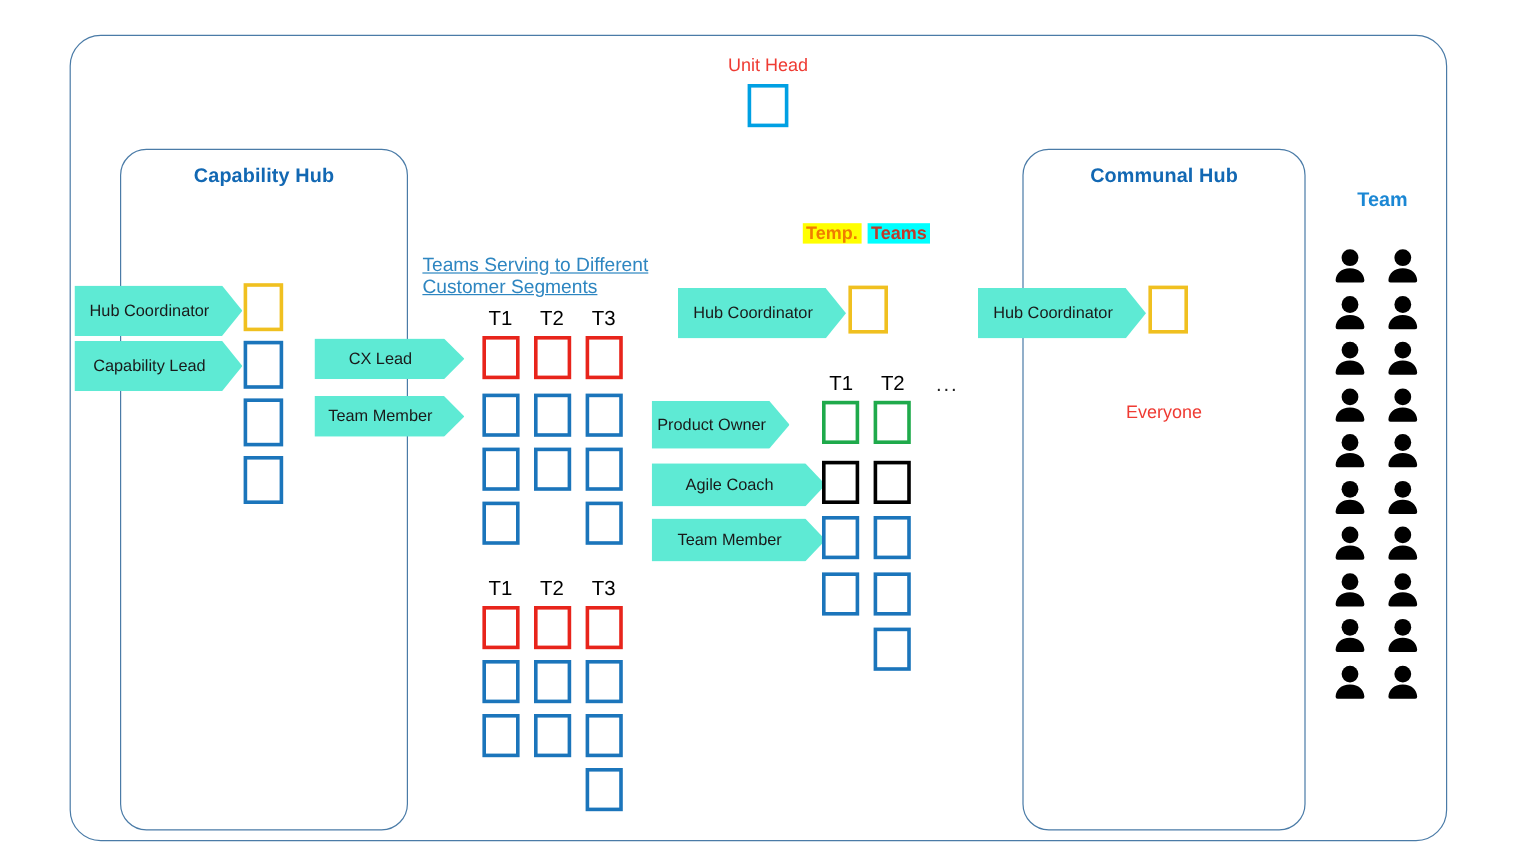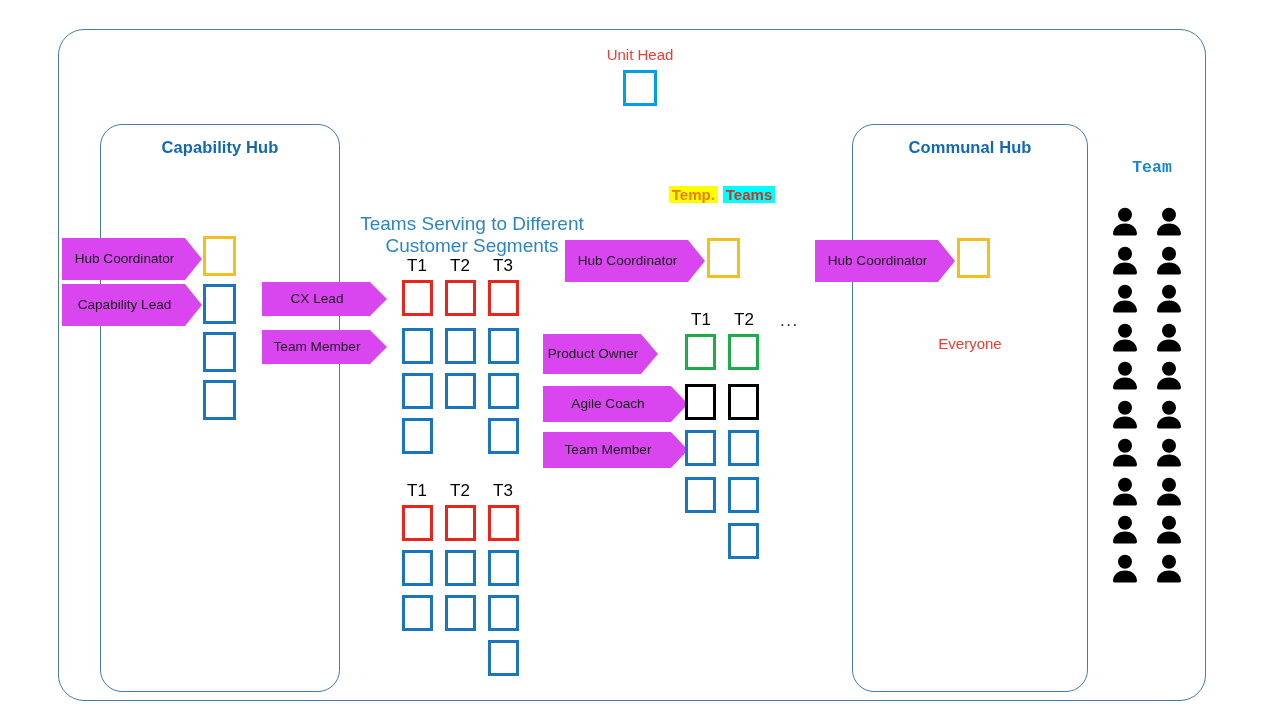--- a/index.html
+++ b/index.html
@@ -48,40 +48,40 @@
   .pbox{position:absolute;box-sizing:border-box;background:#fff;}
   .pbox.blue{border:3.2px solid #1b75bb;}
   .pbox.yellow{border:3.4px solid #f0c020;}
   .pbox.red{border:3.2px solid #e8241b;}
   .pbox.green{border:3.2px solid #1faa4b;}
   .pbox.black{border:3.4px solid #000000;}
 
   
   .chev{
     position:absolute;box-sizing:border-box;
-    background:#d946ef;color:#1a1a1a;
+    background:#5eead4;color:#1a1a1a;
     display:flex;align-items:center;justify-content:center;
     text-align:center;font-size:13.6px;line-height:1.12;
     -webkit-clip-path:polygon(0 0, calc(100% - 17px) 0, 100% 50%, calc(100% - 17px) 100%, 0 100%);
     clip-path:polygon(0 0, calc(100% - 17px) 0, 100% 50%, calc(100% - 17px) 100%, 0 100%);
     padding-right:15px;
   }
 
   
   .hl-row{position:absolute;width:100%;text-align:center;font-size:15px;line-height:1;}
   .hl{display:inline-block;padding:1px 3px;font-weight:bold;}
   .hl-fixed{background:#00ff00;color:#d81f10;}
   .hl-teams-c{background:#00ffff;color:#c0392b;}
   .hl-temp{background:#ffff00;color:#f07d00;}
 
   
   .caption{
-    position:absolute;width:100%;text-align:center;
-    color:#2e86c1;font-size:19px;line-height:1.15;
-    text-underline-offset:1px;
+    position:absolute;width:100%;text-align:left;
+    color:#2e86c1;font-size:16px;line-height:1.15;
+    text-decoration:underline;text-underline-offset:1px;
   }
 
   
   .tlab{
     position:absolute;text-align:center;color:#000;
     font-size:17px;font-weight:500;
   }
   .dots{position:absolute;color:#222;font-size:17px;letter-spacing:1.5px;}
 
   
@@ -215,21 +215,21 @@
   </div>
 
   <div class="chev" style="left:815px;top:240px;width:140px;height:42px;">
     <span>Hub Coordinator</span>
   </div>
   <div class="pbox yellow" style="left:957px;top:238px;width:33px;height:40px;"></div>
 
   <div class="everyone" style="left:852px;top:335px;width:236px;"><span>Everyone</span></div>
 
   <div class="abs" style="left:1096px;top:158px;width:112px;height:430px;">
-    <div class="team-title" style="top:0;font-family:Liberation Mono, monospace;">Team</div>
+    <div class="team-title" style="top:0;">Team</div>
     <div id="people-grid" style="position:absolute;left:14px;top:48px;width:88px;">
         <div class="person" style="left: 0px; top: 0px;">
           <svg viewBox="0 0 24 26" xmlns="http://www.w3.org/2000/svg">
             <circle cx="12" cy="6.4" r="5.6" fill="#000"></circle>
             <path d="M12 13.4c-6.0 0-9.2 3.6-9.6 8.0a1.4 1.4 0 0 0 1.4 1.5h16.4a1.4 1.4 0 0 0 1.4-1.5c-0.4-4.4-3.6-8.0-9.6-8.0z" fill="#000"></path>
           </svg>
         </div>
         <div class="person" style="left: 44px; top: 0px;">
           <svg viewBox="0 0 24 26" xmlns="http://www.w3.org/2000/svg">
             <circle cx="12" cy="6.4" r="5.6" fill="#000"></circle>

